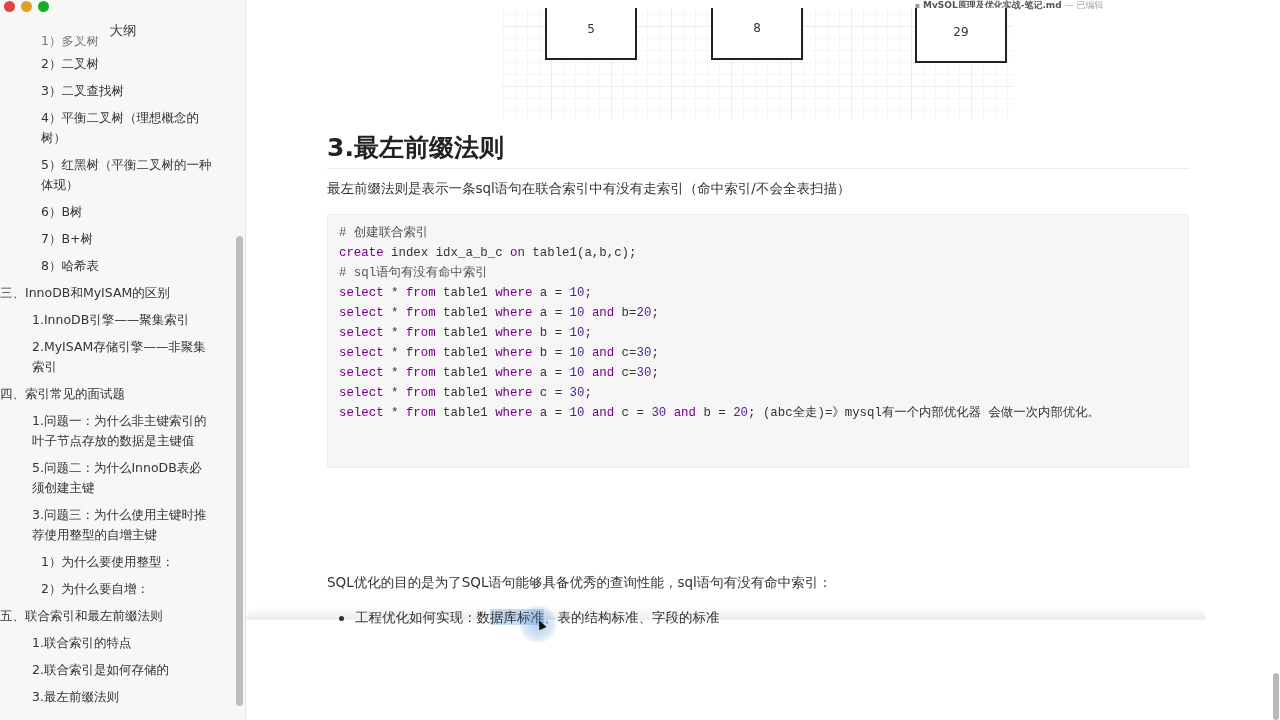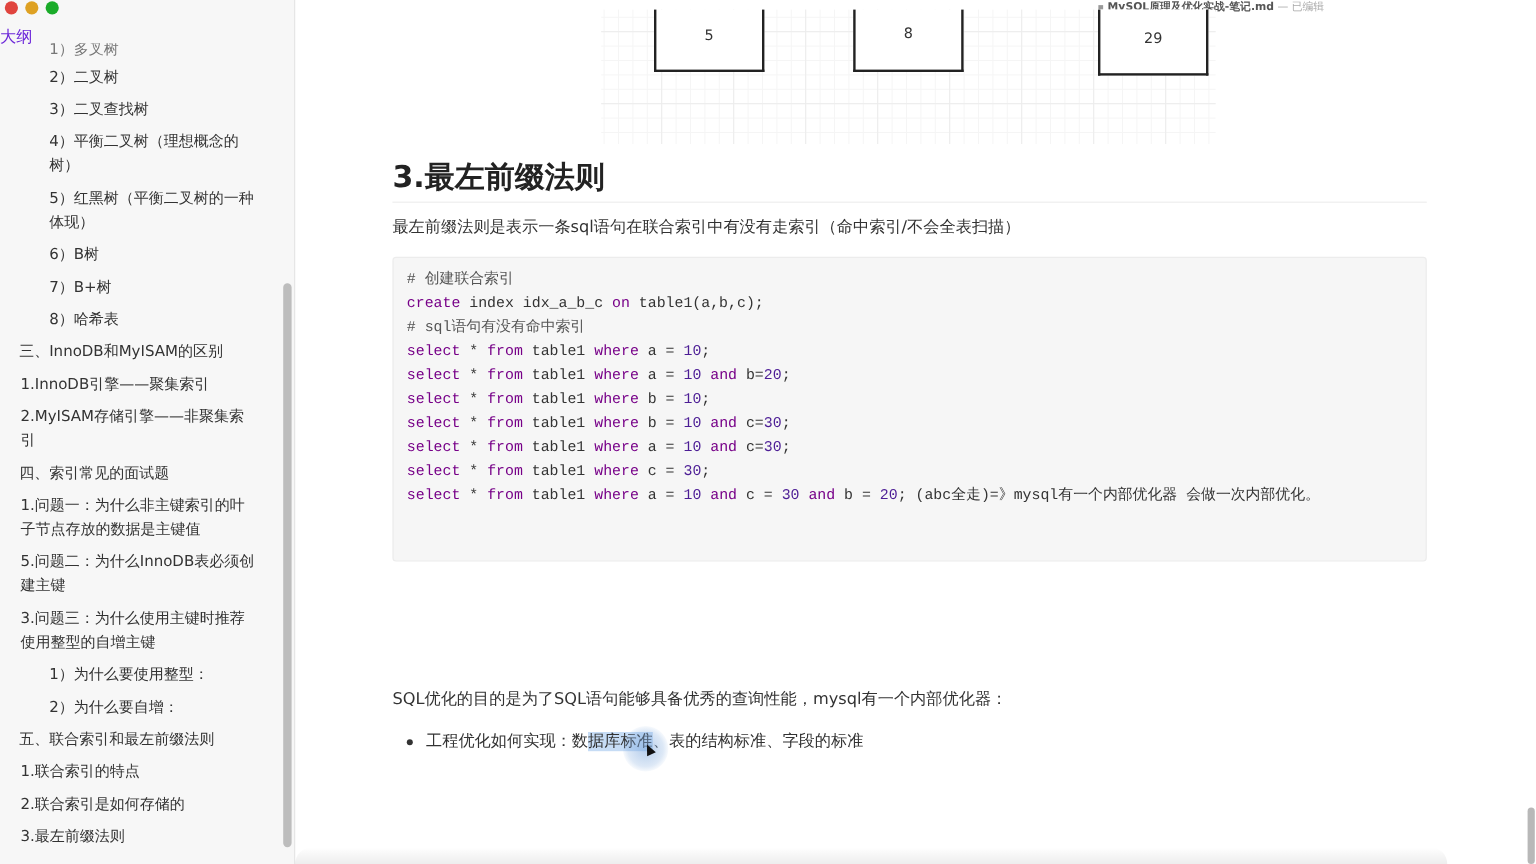--- a/index.html
+++ b/index.html
@@ -10,48 +10,48 @@
   .sidebar {
     position: absolute; left: 0; top: 0; width: 246px; height: 720px;
     background: #f7f7f7; border-right: 1px solid #e6e6e6; overflow: hidden;
   }
   .traffic { position: absolute; top: 1px; left: 4px; display: flex; gap: 6px; }
   .traffic span { width: 11px; height: 11px; border-radius: 50%; display: block; }
   .t-close { background: #e0443e; }
   .t-min { background: #dea123; }
   .t-max { background: #1aab29; }
   .sidebar-title {
-    position: absolute; top: 22px; left: 0; width: 246px; text-align: left;
-    font-size: 13.5px; color: #6d28d9;
+    position: absolute; top: 22px; left: 0; width: 246px; text-align: center;
+    font-size: 13.5px; color: #404040;
   }
   .outline { position: absolute; top: 36px; left: 0; width: 232px; }
   .outline-item {
     font-size: 12.5px; line-height: 20px; color: #333; padding: 3.5px 20px 3.5px 0;
     cursor: pointer;
   }
-  .lvl1 { padding-left: 16px; }
-  .lvl2 { padding-left: 17px; }
+  .lvl1 { }
+  .lvl2 { padding-left: 32px; }
   .lvl3 { padding-left: 41px; }
   .outline-item.cut { height: 14px; overflow: hidden; line-height: 2px; color: #777; }
   .sb-scrollbar {
     position: absolute; left: 236px; top: 236px; width: 7px; height: 470px;
     background: #bdbdbd; border-radius: 4px;
   }
 
   
   .titlebar {
     position: absolute; top: 0; left: 246px; width: 1034px; height: 12px;
     font-size: 9px; line-height: 11px; color: #444; text-align: center;
   }
   .titlebar .doc-icon { color: #999; font-size: 8px; margin-right: 3px; }
   .titlebar .fname { font-weight: bold; color: #555; }
   .titlebar .edited { color: #aaa; }
 
   
-  .main { position: absolute; left: 246px; top: 0; width: 1034px; height: 720px; }
+  .main { position: absolute; left: 246px; top: 0; width: 1034px; height: 620px; }
 
   .diagram {
     position: absolute; left: 255px; top: 8px; width: 512px; height: 112px;
     background-color: #fff;
     background-image:
       linear-gradient(#ececec 1px, transparent 1px),
       linear-gradient(90deg, #ececec 1px, transparent 1px),
       linear-gradient(#f5f5f5 1px, transparent 1px),
       linear-gradient(90deg, #f5f5f5 1px, transparent 1px);
     background-size: 60px 60px, 60px 60px, 12px 12px, 12px 12px;
@@ -173,21 +173,21 @@
     <div class="code-line cm"># sql语句有没有命中索引</div>
     <div class="code-line"><span class="kw">select</span> * <span class="kw">from</span> table1 <span class="kw">where</span> a = <span class="num">10</span>;</div>
     <div class="code-line"><span class="kw">select</span> * <span class="kw">from</span> table1 <span class="kw">where</span> a = <span class="num">10</span> <span class="kw">and</span> b=<span class="num">20</span>;</div>
     <div class="code-line"><span class="kw">select</span> * <span class="kw">from</span> table1 <span class="kw">where</span> b = <span class="num">10</span>;</div>
     <div class="code-line"><span class="kw">select</span> * <span class="kw">from</span> table1 <span class="kw">where</span> b = <span class="num">10</span> <span class="kw">and</span> c=<span class="num">30</span>;</div>
     <div class="code-line"><span class="kw">select</span> * <span class="kw">from</span> table1 <span class="kw">where</span> a = <span class="num">10</span> <span class="kw">and</span> c=<span class="num">30</span>;</div>
     <div class="code-line"><span class="kw">select</span> * <span class="kw">from</span> table1 <span class="kw">where</span> c = <span class="num">30</span>;</div>
     <div class="code-line"><span class="kw">select</span> * <span class="kw">from</span> table1 <span class="kw">where</span> a = <span class="num">10</span> <span class="kw">and</span> c = <span class="num">30</span> <span class="kw">and</span> b = <span class="num">20</span>; (abc全走)=》mysql有一个内部优化器 会做一次内部优化。</div>
   </div>
 
-  <p class="para2">SQL优化的目的是为了SQL语句能够具备优秀的查询性能，mysql有一个内部优化器：</p>
+  <p class="para2">SQL优化的目的是为了SQL语句能够具备优秀的查询性能，sql语句有没有命中索引：</p>
 
   <ul class="bullets">
     <li><span>工程优化如何实现：数</span><span class="sel">据库标准</span><span>、表的结构标准、字段的标准</span></li>
   </ul>
   <div class="cursor-halo"></div>
   <div class="mouse-pointer"></div>
 
   <div class="main-scrollbar"></div>
   <div class="bottom-fade"></div>
 </div>

